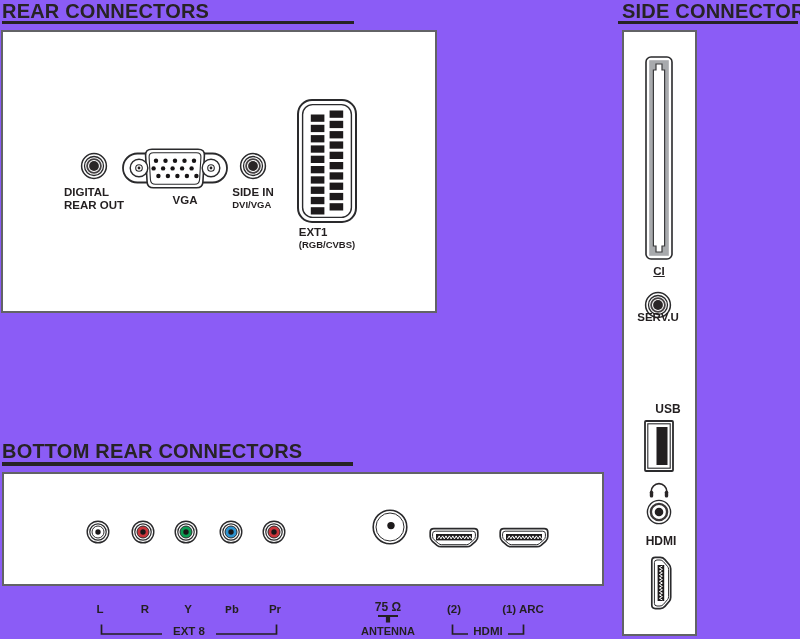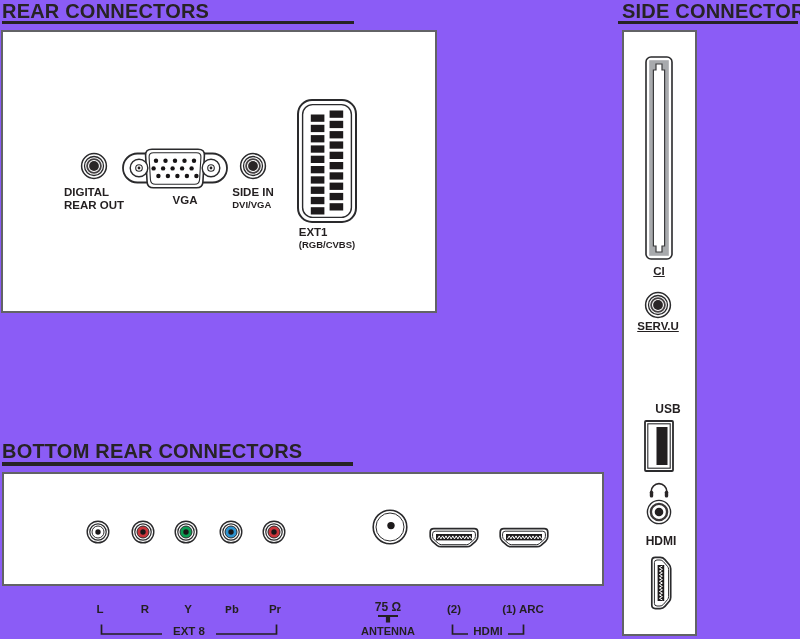--- a/index.html
+++ b/index.html
@@ -118,21 +118,21 @@
     <path d="M12 10 L18 10 L18 16 L20.6 16 L20.6 192 L18 192 L18 198 L12 198 L12 192 L9.4 192 L9.4 16 L12 16 Z" fill="#fff" stroke="#3b3b3d" stroke-width="1.2"></path>
   </svg>
   <div class="lbl" style="left:659px;top:265px;text-decoration:underline;">CI</div>
 
   <svg class="abs" style="left:644px;top:291px;" width="28" height="28">
     <circle cx="14" cy="14" r="12.4" fill="#fff" stroke="#2a2a2c" stroke-width="1.5"></circle>
     <circle cx="14" cy="14" r="9.5" fill="#fff" stroke="#2a2a2c" stroke-width="1.3"></circle>
     <circle cx="14" cy="14" r="6.9" fill="#fff" stroke="#454143" stroke-width="1.8"></circle>
     <circle cx="14" cy="14" r="4.9" fill="#2a2627"></circle>
   </svg>
-  <div class="lbl" style="left:658px;top:320px;text-decoration:underline;">SERV.U</div>
+  <div class="lbl" style="left:658px;top:311px;">SERV.U</div>
 
   <div class="lbl big" style="left:660px;top:403px;margin-left:8px;">USB</div>
   <svg class="abs" style="left:643px;top:419px;" width="32" height="54">
     <rect x="2" y="2" width="28" height="50" rx="1" fill="#fff" stroke="#2a2a2c" stroke-width="1.8"></rect>
     <rect x="4.8" y="4.8" width="22.4" height="44.4" fill="#fff" stroke="#2a2a2c" stroke-width="1.1"></rect>
     <rect x="13.5" y="8" width="11" height="38" fill="#221f20"></rect>
   </svg>
 
   <svg class="abs" style="left:648px;top:481px;" width="22" height="17">
     <path d="M3.2 14 L3.2 10.5 A7.8 7.8 0 0 1 18.8 10.5 L18.8 14" fill="none" stroke="#2a2627" stroke-width="1.7"></path>

